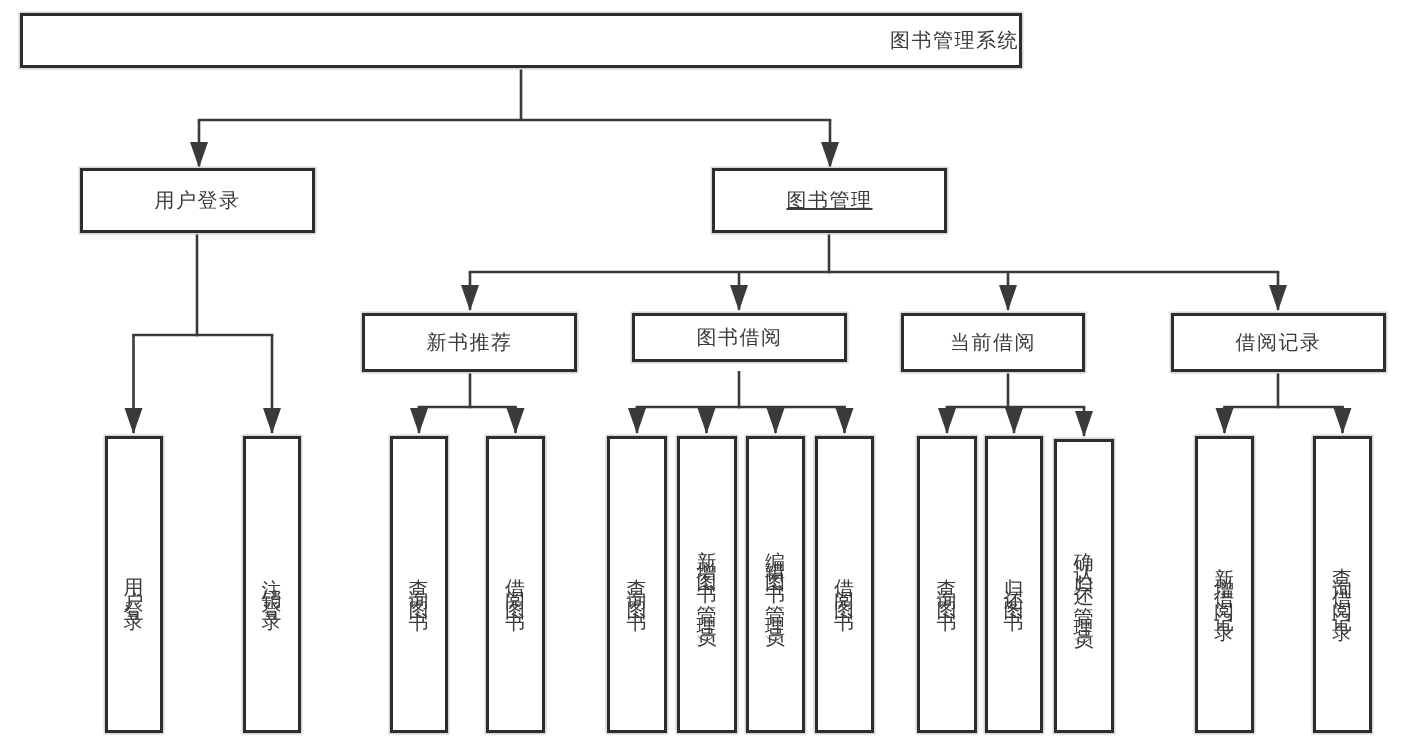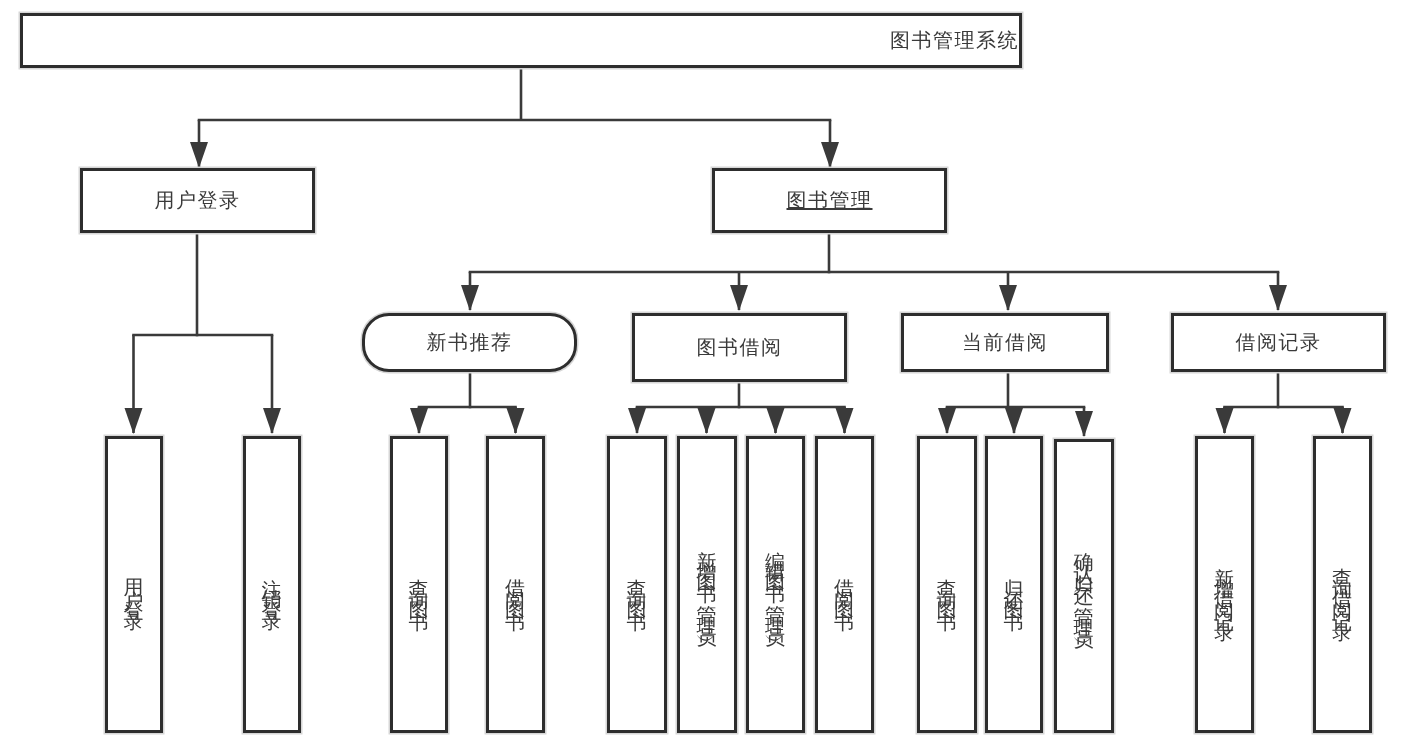--- a/index.html
+++ b/index.html
@@ -113,27 +113,27 @@
     <span class="hlabel">图书管理系统</span>
   </div>
 
   <div class="box" style="left:80px; top:168px; width:235px; height:65px;">
     <span class="hlabel">用户登录</span>
   </div>
   <div class="box" style="left:712px; top:168px; width:235px; height:65px;text-decoration:underline;">
     <span class="hlabel">图书管理</span>
   </div>
 
-  <div class="box" style="left:362px; top:313px; width:215px; height:59px;border-radius:27px;">
+  <div class="box" style="left:362px; top:313px; width:215px; height:59px;">
     <span class="hlabel">新书推荐</span>
   </div>
-  <div class="box" style="left:632px; top:313px; width:215px; height:69px;">
+  <div class="box" style="left:632px; top:313px; width:215px; height:49px;">
     <span class="hlabel">图书借阅</span>
   </div>
-  <div class="box" style="left:901px; top:313px; width:208px; height:59px;">
+  <div class="box" style="left:901px; top:313px; width:184px; height:59px;">
     <span class="hlabel">当前借阅</span>
   </div>
   <div class="box" style="left:1171px; top:313px; width:215px; height:59px;">
     <span class="hlabel">借阅记录</span>
   </div>
 
   <div class="box" style="left:105px; top:436px; width:58px; height:297px;">
     <span class="vlabel">用户登录</span>
   </div>
   <div class="box" style="left:243px; top:436px; width:58px; height:297px;">

